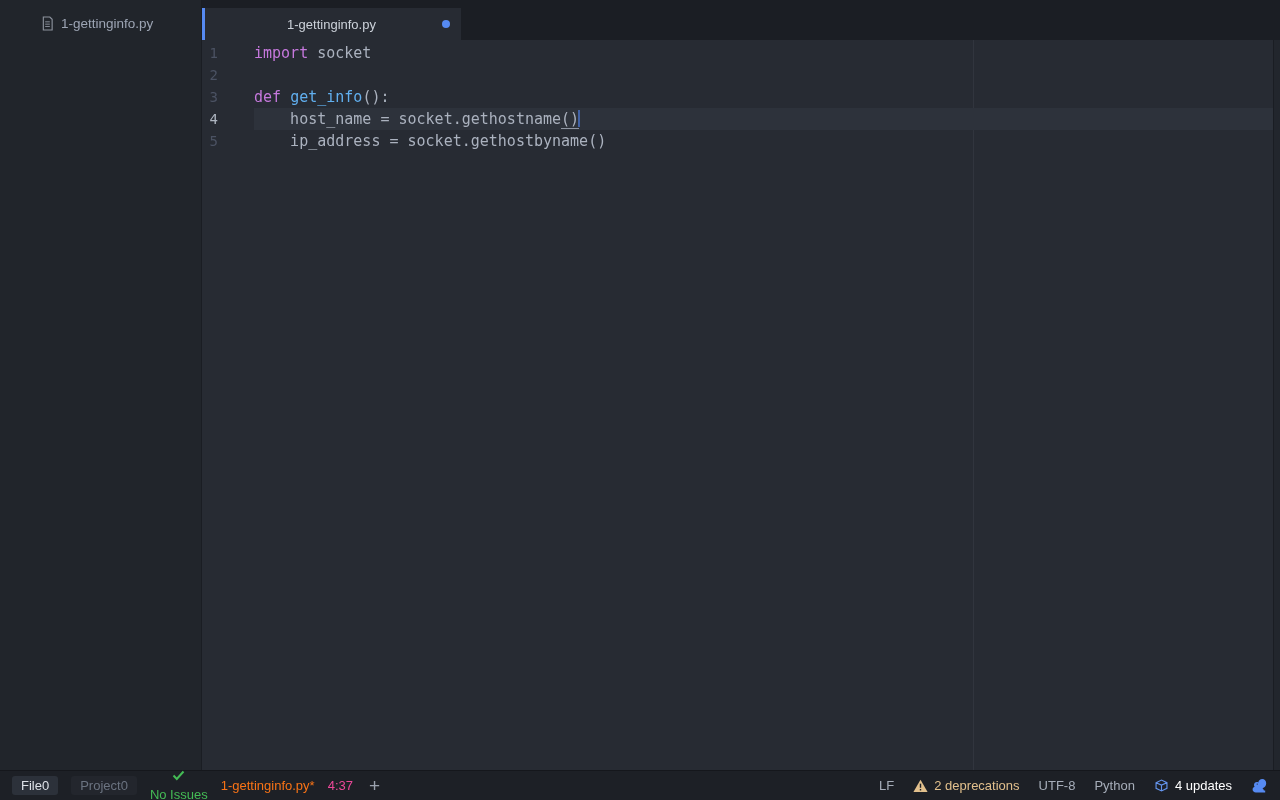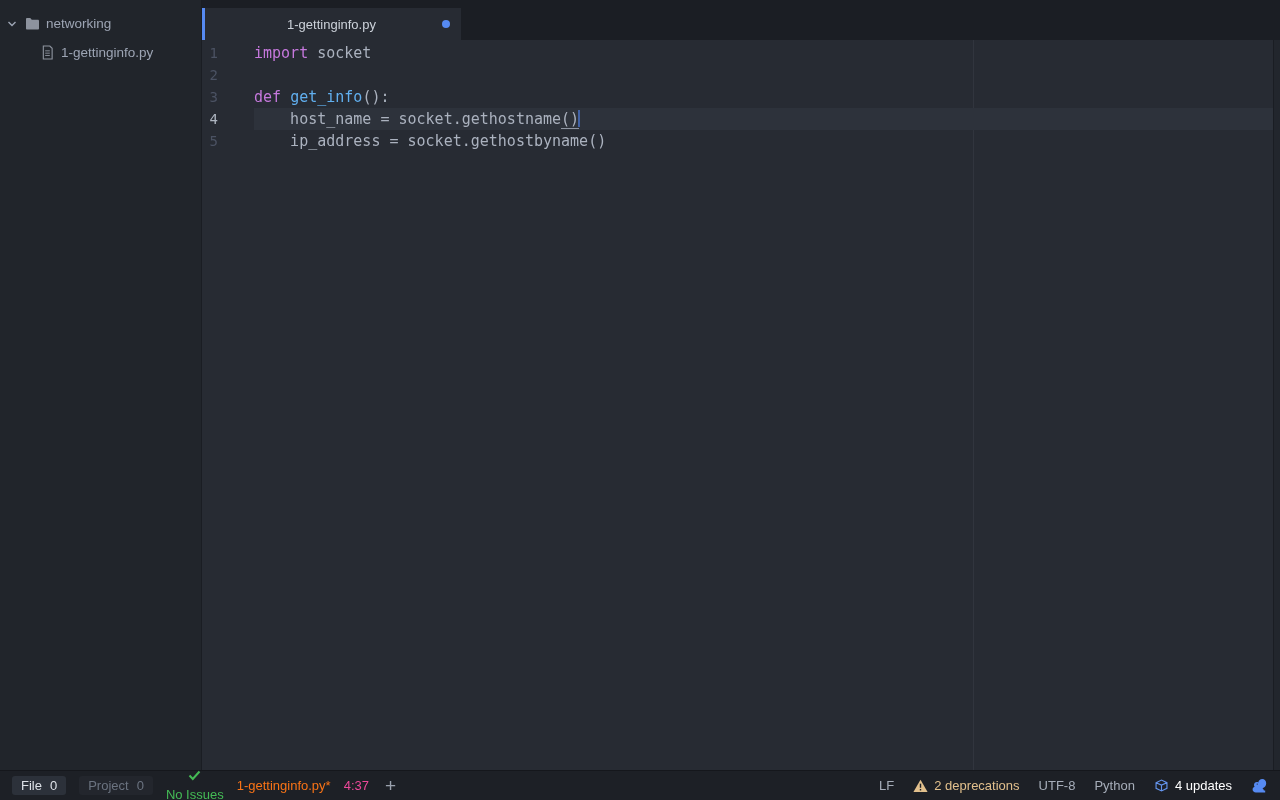--- a/index.html
+++ b/index.html
@@ -69,52 +69,39 @@
   
   .status-bar {
     position:absolute; left:0; right:0; bottom:0; height:30px;
     background:#1d2026; border-top:1px solid #15171c;
     display:flex; align-items:center; padding:0 12px;
     font-size:13px; color:#a6adb9;
   }
   .sb-left { display:flex; align-items:center; gap:13px; }
   .sb-right { margin-left:auto; display:flex; align-items:center; gap:19px; }
   .chip {
-    display:flex; align-items:center; gap:8px;
+    display:flex; align-items:center; 
     background:#2c313a; border-radius:3px; padding:2px 9px; color:#dde1e7;
   }
   .chip.dim { background:#23262d; color:#6b7380;justify-content:center; }
   .sb-item { display:flex; align-items:center; gap:6px; white-space:nowrap; cursor:default; }
   .no-issues { color:#44bb55;flex-direction:column; }
   .sb-file { color:#f97316; }
   .sb-pos { color:#ec4899; }
   .sb-plus { font-size:19px; line-height:1; color:#9aa1ad; padding:0 3px; }
   .deprecations { color:#e2c08d; }
   .updates { color:#ffffff; }
   svg { display:block; }
 </style>
 </head>
 <body>
 
 <div class="app">
 
   <div class="tree-panel">
-    <div class="tree-row folder">
-      <span class="chev">
-        <svg width="10" height="10" viewBox="0 0 10 10">
-            <path d="M1.5 3l3.5 3.5L8.5 3" fill="none" stroke="#9da5b4" stroke-width="1.4"></path>
-          </svg>
-      </span>
-      <span class="icon">
-        <svg width="15" height="13" viewBox="0 0 16 14">
-            <path d="M1 2.2C1 1.5 1.5 1 2.2 1h3.4l1.6 2h6.6c.7 0 1.2.5 1.2 1.2v8.1c0 .7-.5 1.2-1.2 1.2H2.2C1.5 13.5 1 13 1 12.3V2.2z" fill="#8d939e"></path>
-          </svg>
-      </span>
-      <span class="tree-label">networking</span>
-    </div>
     <div class="tree-row file">
       <span class="icon">
         <svg width="13" height="15" viewBox="0 0 14 16">
             <path d="M2.5 1h7l2.5 2.5V15h-9.5z" fill="none" stroke="#8d939e" stroke-width="1.2"></path>
             <path d="M4.5 6.2h5M4.5 8.7h5M4.5 11.2h5" stroke="#8d939e" stroke-width="1"></path>
           </svg>
       </span>
       <span class="tree-label">1-gettinginfo.py</span>
     </div>
   </div>

